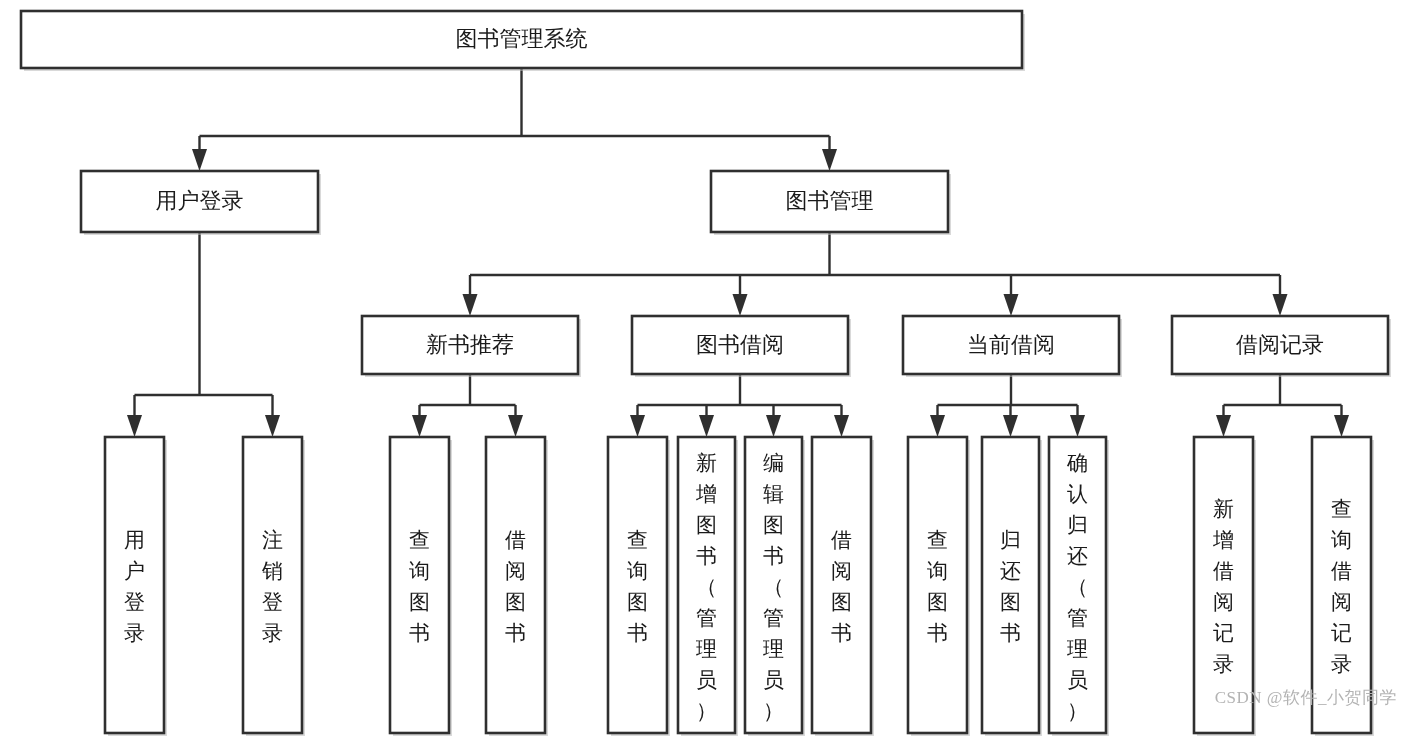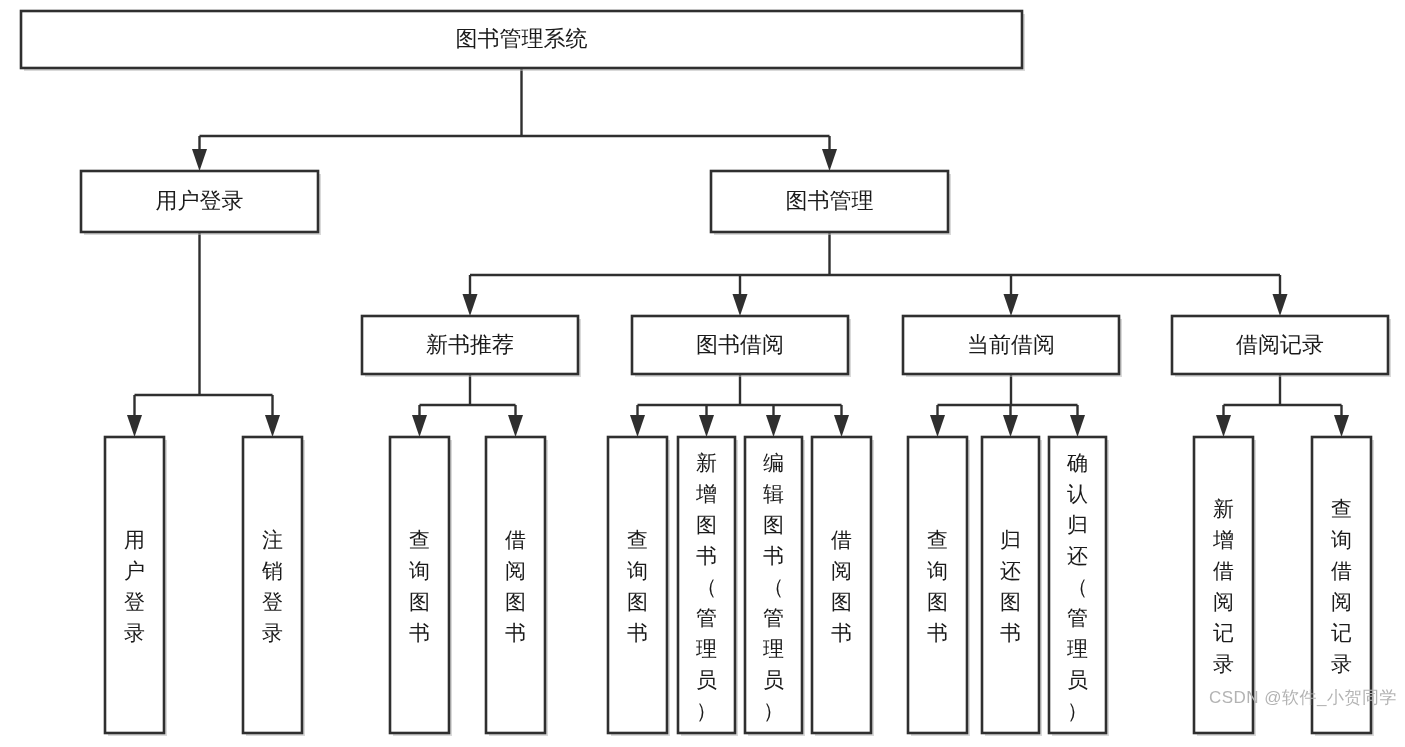--- a/index.html
+++ b/index.html
@@ -56,21 +56,21 @@
     stroke-linecap: butt;
   }
   .arrow-head {
     fill: #2f2f2f;
     stroke: none;
   }
   .watermark {
     position: absolute;
     right: 8px;
     bottom: 6px;
-    font-family: Liberation Sans, sans-serif;
+    font-family: Liberation Serif, serif;
     font-size: 17px;
     color: #b3b3b3;
     letter-spacing: 0.5px;
     white-space: nowrap;
     pointer-events: none;
     margin-left: 8px;
   }
 </style>
 </head>
 <body>

